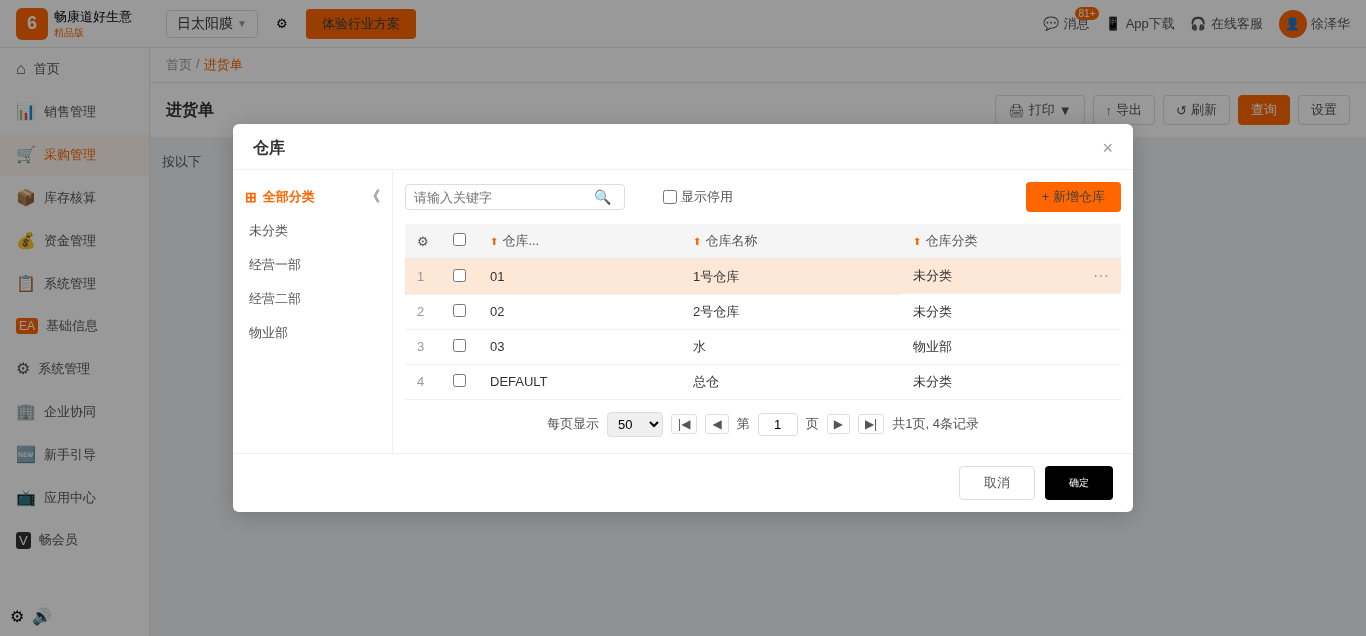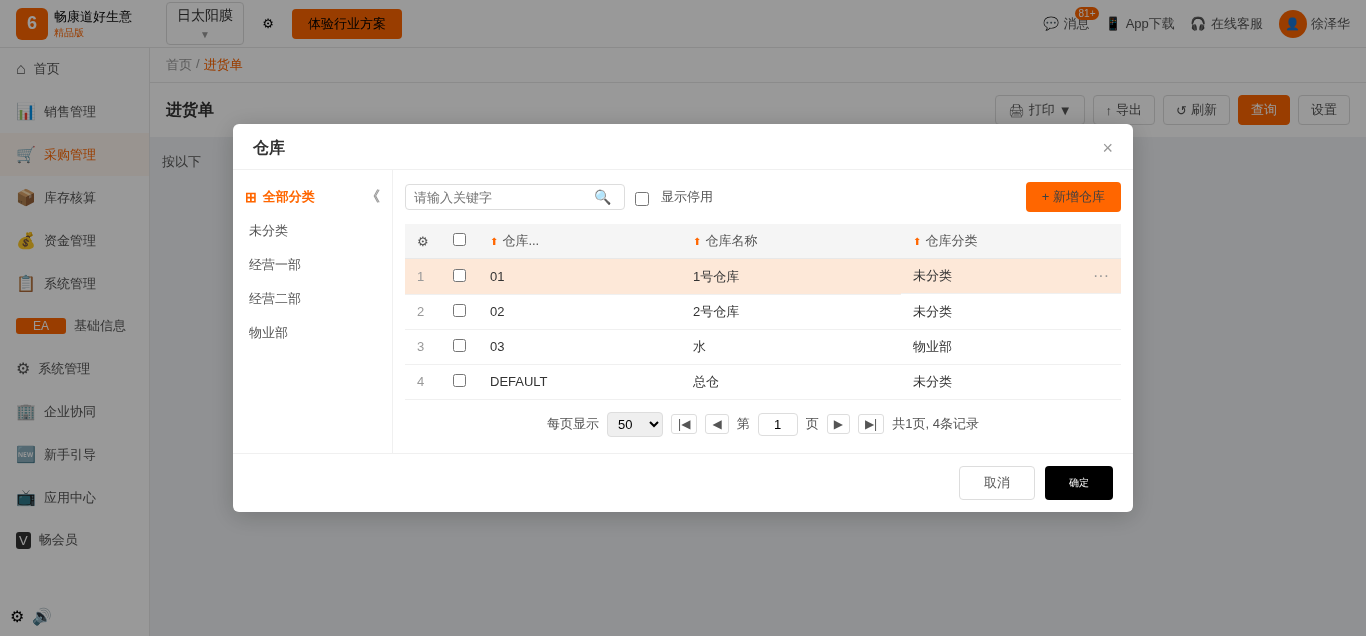--- a/index.html
+++ b/index.html
@@ -3,24 +3,24 @@
   <meta charset="utf-8">
   <style>
     * { box-sizing: border-box; margin: 0; padding: 0; }
     body { font-family: "Microsoft YaHei", "PingFang SC", sans-serif; font-size: 13px; background: #f0f2f5; width: 1366px; height: 636px; overflow: hidden; }
 
     
     .topbar { background: #fff; height: 48px; display: flex; align-items: center; padding: 0 16px; border-bottom: 1px solid #e8e8e8; position: relative; z-index: 1; }
     .topbar-logo { display: flex; align-items: center; gap: 6px; width: 150px; }
     .logo-icon { width: 32px; height: 32px; background: #f60; border-radius: 6px; display: flex; align-items: center; justify-content: center; color: #fff; font-size: 18px; font-weight: bold; }
     .logo-sub { font-size: 10px; color: #f60; }
-    .topbar-store { display: flex; align-items: center; gap: 4px; font-size: 14px; color: #333; cursor: pointer; border: 1px solid #ddd; border-radius: 4px; padding: 4px 10px; flex-direction: column; }
+    .topbar-store { display: flex; align-items: center; gap: 4px; font-size: 14px; color: #333; cursor: pointer; border: 1px solid #ddd; border-radius: 4px; padding: 4px 10px; }
     .topbar-store .arrow { font-size: 10px; color: #999; }
     .topbar-gear { width: 32px; height: 32px; display: flex; align-items: center; justify-content: center; cursor: pointer; margin: 0 8px; }
-    .topbar-btn { background: #f60; color: #000000; border: none; border-radius: 4px; padding: 6px 16px; font-size: 13px; cursor: pointer; }
+    .topbar-btn { background: #f60; color: #404040; border: none; border-radius: 4px; padding: 6px 16px; font-size: 13px; cursor: pointer; }
     .topbar-right { margin-left: auto; display: flex; align-items: center; gap: 16px; }
     .topbar-badge { position: relative; display: flex; align-items: center; gap: 4px; cursor: pointer; color: #555; font-size: 13px; }
     .badge-count { background: #f60; color: #fff; border-radius: 10px; font-size: 10px; padding: 1px 4px; position: absolute; top: -8px; right: -10px; }
     .topbar-avatar { width: 28px; height: 28px; background: #f60; border-radius: 50%; display: flex; align-items: center; justify-content: center; color: #fff; font-size: 12px; }
 
     
     .layout { display: flex; height: calc(636px - 48px); }
 
     
     .sidebar { width: 150px; background: #fff; border-right: 1px solid #e8e8e8; flex-shrink: 0; display: flex; flex-direction: column; }
@@ -57,21 +57,21 @@
     .cat-header { display: flex; align-items: center; gap: 6px; padding: 8px 12px; font-weight: bold; color: #f60; font-size: 13px; }
     .cat-collapse { cursor: pointer; color: #999; font-size: 14px; margin-left: auto; }
     .cat-item { padding: 8px 16px; cursor: pointer; color: #555; font-size: 13px; }
 
     
     .table-panel { flex: 1; display: flex; flex-direction: column; padding: 12px; }
     .table-toolbar { display: flex; align-items: center; gap: 10px; margin-bottom: 12px; }
     .search-box { display: flex; align-items: flex-end; border: 1px solid #ddd; border-radius: 4px; padding: 4px 8px; background: #fff; flex: 0 0 220px; }
     .search-box input { border: none; outline: none; font-size: 13px; width: 180px; color: #555; }
     .search-icon { color: #999; font-size: 14px; cursor: pointer; }
-    .show-disabled { display: flex; align-items: flex-end; gap: 12px; color: #555; font-size: 13px; cursor: pointer; }
+    .show-disabled { display: flex; align-items: center; gap: 4px; color: #555; font-size: 13px; cursor: pointer; margin-left: 28px; }
     .checkbox { width: 14px; height: 14px; border: 1px solid #ccc; border-radius: 2px; cursor: pointer; }
     .btn-new { background: #f60; color: #404040; border: none; border-radius: 4px; padding: 6px 16px; font-size: 13px; cursor: pointer; margin-left: auto; }
 
     
     .data-table { width: 100%; border-collapse: collapse; font-size: 13px; }
     .data-table th { background: #f5f5f5; padding: 8px 12px; text-align: left; color: #555; font-weight: normal; border-bottom: 1px solid #e8e8e8; }
     .data-table td { padding: 8px 12px; border-bottom: 1px solid #f0f0f0; color: #333; }
     .data-table tr.active-row td { background: #fde8d8; }
     .th-sort { display: flex; align-items: center; gap: 4px; }
     .sort-icon { color: #f60; font-size: 10px; }
@@ -149,21 +149,21 @@
     </div>
     <div class="sidebar-item">
       <span class="s-icon">💰</span>
       <span>资金管理</span>
     </div>
     <div class="sidebar-item">
       <span class="s-icon">📋</span>
       <span>系统管理</span>
     </div>
     <div class="sidebar-item">
-      <span class="s-icon" style="font-size:12px;background:#f60;color:#fff;padding:1px 17px;border-radius:3px;">EA</span>
+      <span class="s-icon" style="font-size:12px;background:#f60;color:#fff;padding:1px 3px;border-radius:3px;">EA</span>
       <span>基础信息</span>
     </div>
     <div class="sidebar-item">
       <span class="s-icon">⚙</span>
       <span>系统管理</span>
     </div>
     <div class="sidebar-item">
       <span class="s-icon">🏢</span>
       <span>企业协同</span>
     </div>

